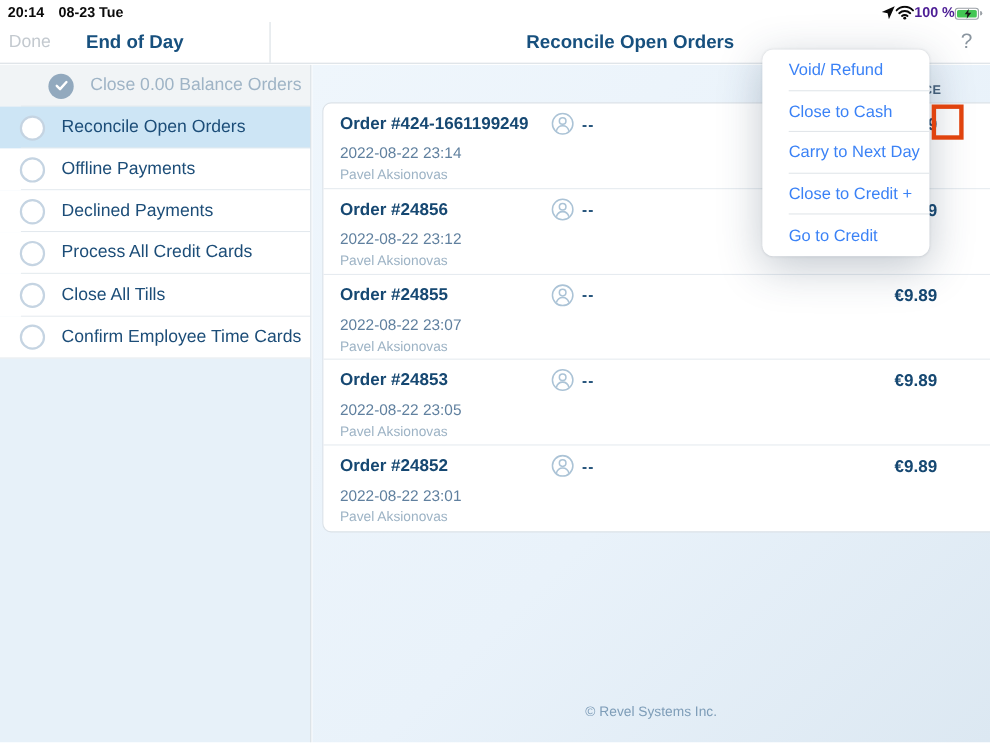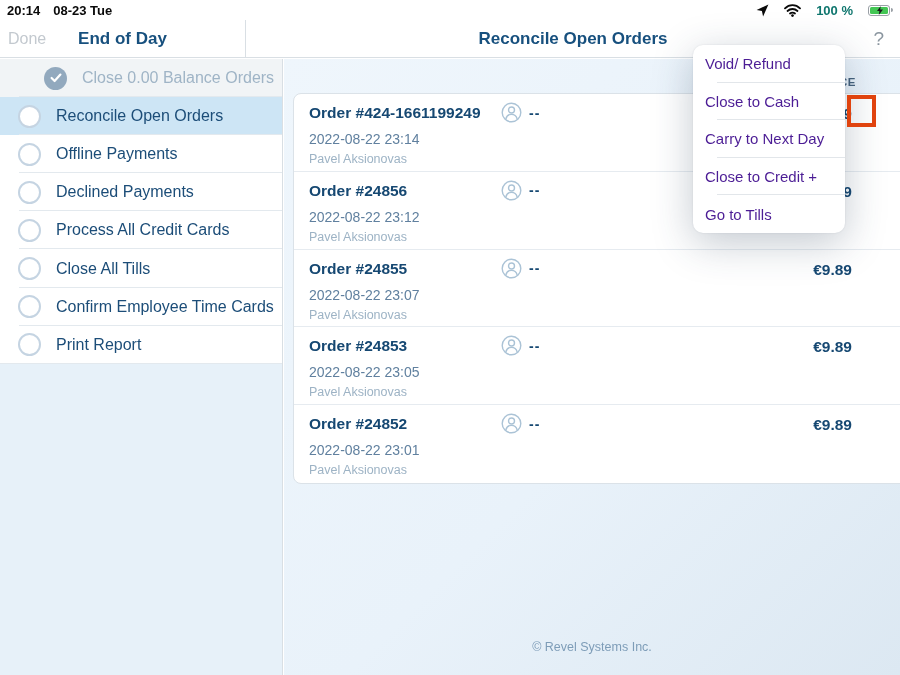--- a/index.html
+++ b/index.html
@@ -7,21 +7,21 @@
   body {
     position:relative; overflow:hidden; background:#fff;
     font-family:"Liberation Sans","DejaVu Sans",sans-serif;
     -webkit-font-smoothing:antialiased;
   }
 
   
   .statusbar { position:absolute; left:0; top:0; width:900px; height:20px; background:#fff;
     display:flex; justify-content:space-between; align-items:center; padding:0 7px; }
   .sb-left { display:flex; gap:13px; font-size:13px; font-weight:700; color:#0a0a0a; }
-  .sb-right { display:flex; align-items:center; gap:15px; font-size:13px; font-weight:700; color:#0f766e; }
+  .sb-right { display:flex; align-items:flex-end; gap:0; font-size:13px; font-weight:700; color:#4c1d95; }
   .battery { display:flex; align-items:center; }
   .battery-body { position:relative; width:22px; height:11px; border:1px solid #9aa0a6; border-radius:3px; padding:1px; }
   .battery-fill { display:block; width:100%; height:100%; background:#43c654; border-radius:1.5px; }
   .battery-bolt { position:absolute; left:6.5px; top:0px; }
   .battery-nub { width:2px; height:4px; background:#9aa0a6; border-radius:0 2px 2px 0; margin-left:1px; }
 
   
   .navbar { position:absolute; top:20px; left:0; width:900px; height:38px; background:#fff;
     border-bottom:1px solid #d9dfe4; display:flex; }
   .nav-left { width:246px; border-right:1px solid #d9dfe4; position:relative; display:flex; align-items:center; }
@@ -62,21 +62,21 @@
   .o-balance { position:absolute; right:32px; top:11px; font-size:15.5px; color:#ee7950; }
   .chev { display:inline-block; width:9px; height:9px;
     border-top:2.5px solid #b3c0cb; border-right:2.5px solid #b3c0cb; transform:rotate(45deg); }
   .o-chevron { position:absolute; right:13px; top:18px; }
   .footer { position:absolute; left:0; right:0; top:581px; text-align:center; color:#7e9db8; font-size:12.5px; }
 
   
   .popup { position:absolute; left:693px; top:45px; width:152px; height:188px; background:#fff;
     border-radius:10px; box-shadow:0 10px 40px rgba(40,60,85,.28), 0 0 2px rgba(40,60,85,.12); z-index:10; }
   .popup-item { position:relative; height:37.6px; display:flex; align-items:center;
-    padding-left:12px; color:#4c1d95; font-size:15px; cursor:pointer; }
+    padding-left:24px; color:#3b82f6; font-size:15px; cursor:pointer; }
   .popup-item::after { content:""; position:absolute; left:24px; right:0; bottom:0; height:1px; background:#e2e6ea; }
   .popup-item:last-child::after { display:none; }
 
   
   .highlight-box { position:absolute; left:847px; top:95px; width:29px; height:32px;
     border:4px solid #e0430e; z-index:20; }
 </style>
 </head>
 <body>
 
@@ -145,24 +145,20 @@
     <span class="side-label">Process All Credit Cards</span>
   </div>
   <div class="side-item">
     <span class="circle"></span>
     <span class="side-label">Close All Tills</span>
   </div>
   <div class="side-item">
     <span class="circle"></span>
     <span class="side-label">Confirm Employee Time Cards</span>
   </div>
-  <div class="side-item">
-    <span class="circle"></span>
-    <span class="side-label">Print Report</span>
-  </div>
 </div>
 
 <div class="main">
   <div class="col-header">BALANCE</div>
 
   <div class="card">
 
     <div class="order-row">
       <div class="o-num">Order #424-1661199249</div>
       <div class="o-cust">
@@ -251,16 +247,16 @@
   </div>
 
   <div class="footer">© Revel Systems Inc.</div>
 </div>
 
 <div class="popup">
   <div class="popup-item">Void/ Refund</div>
   <div class="popup-item">Close to Cash</div>
   <div class="popup-item">Carry to Next Day</div>
   <div class="popup-item">Close to Credit +</div>
-  <div class="popup-item">Go to Tills</div>
+  <div class="popup-item">Go to Credit</div>
 </div>
 
 <div class="highlight-box"></div>
 
 </body></html>

